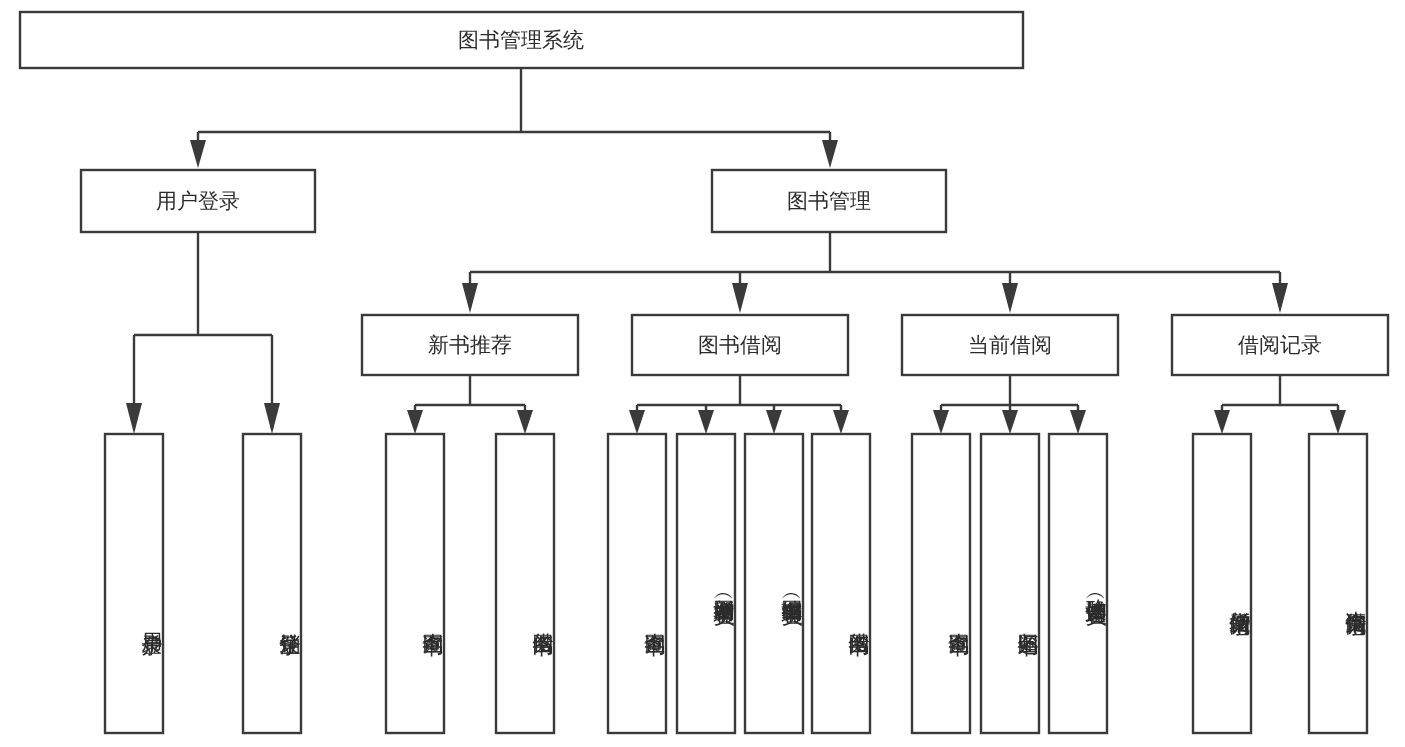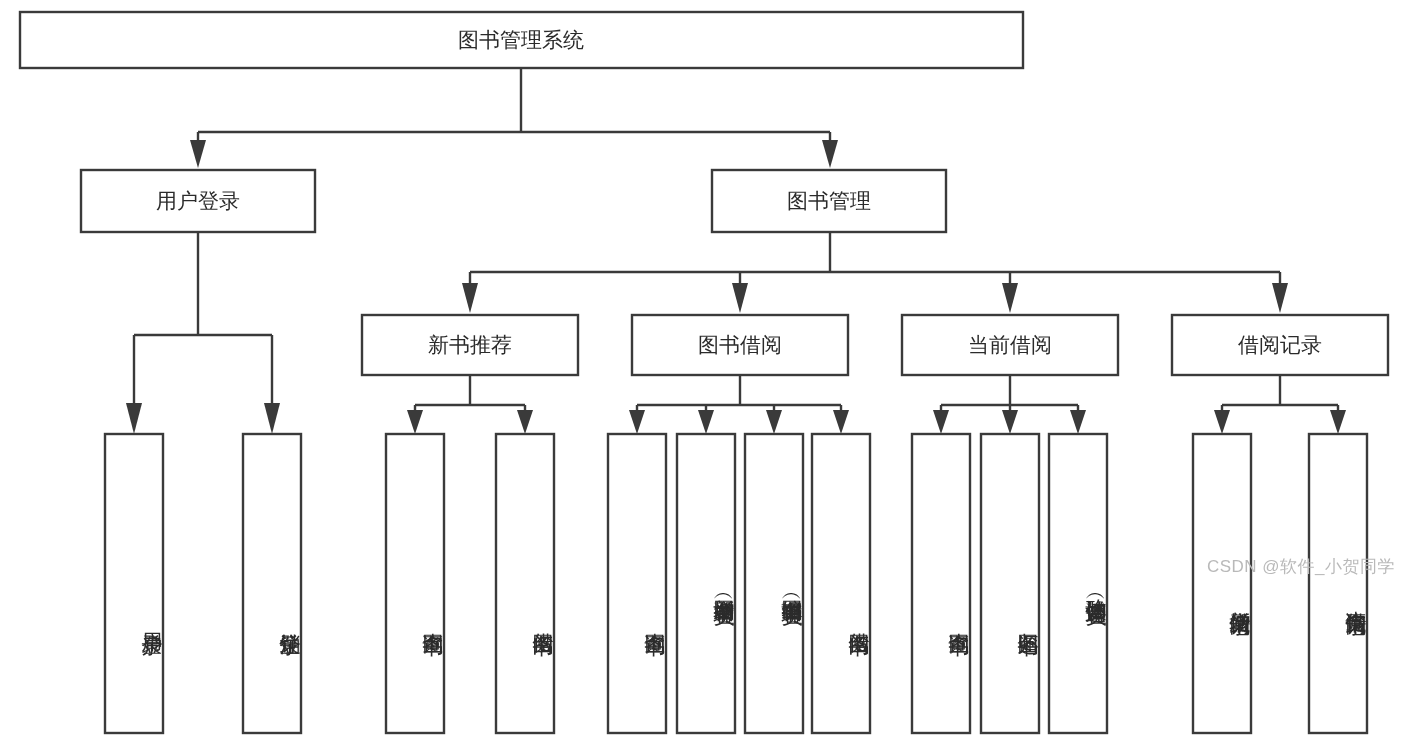--- a/index.html
+++ b/index.html
@@ -217,14 +217,13 @@
   <div class="node-label-v" style="left:745px; top:444px; width:58px; height:285px;">编辑图书（管理员）</div>
   <div class="node-label-v" style="left:812px; top:510px; width:58px; height:215px;">借阅图书</div>
 
   <div class="node-label-v" style="left:912px; top:510px; width:58px; height:215px;">查询图书</div>
   <div class="node-label-v" style="left:981px; top:510px; width:58px; height:215px;">归还图书</div>
   <div class="node-label-v" style="left:1049px; top:444px; width:58px; height:285px;">确认归还（管理员）</div>
 
   <div class="node-label-v" style="left:1193px; top:466px; width:58px; height:262px;">新增借阅记录</div>
   <div class="node-label-v" style="left:1309px; top:466px; width:58px; height:262px;">查询借阅记录</div>
 
-  <div class="watermark">CSDN @软件_小贺同学</div>
 </div>
 
 </body></html>

